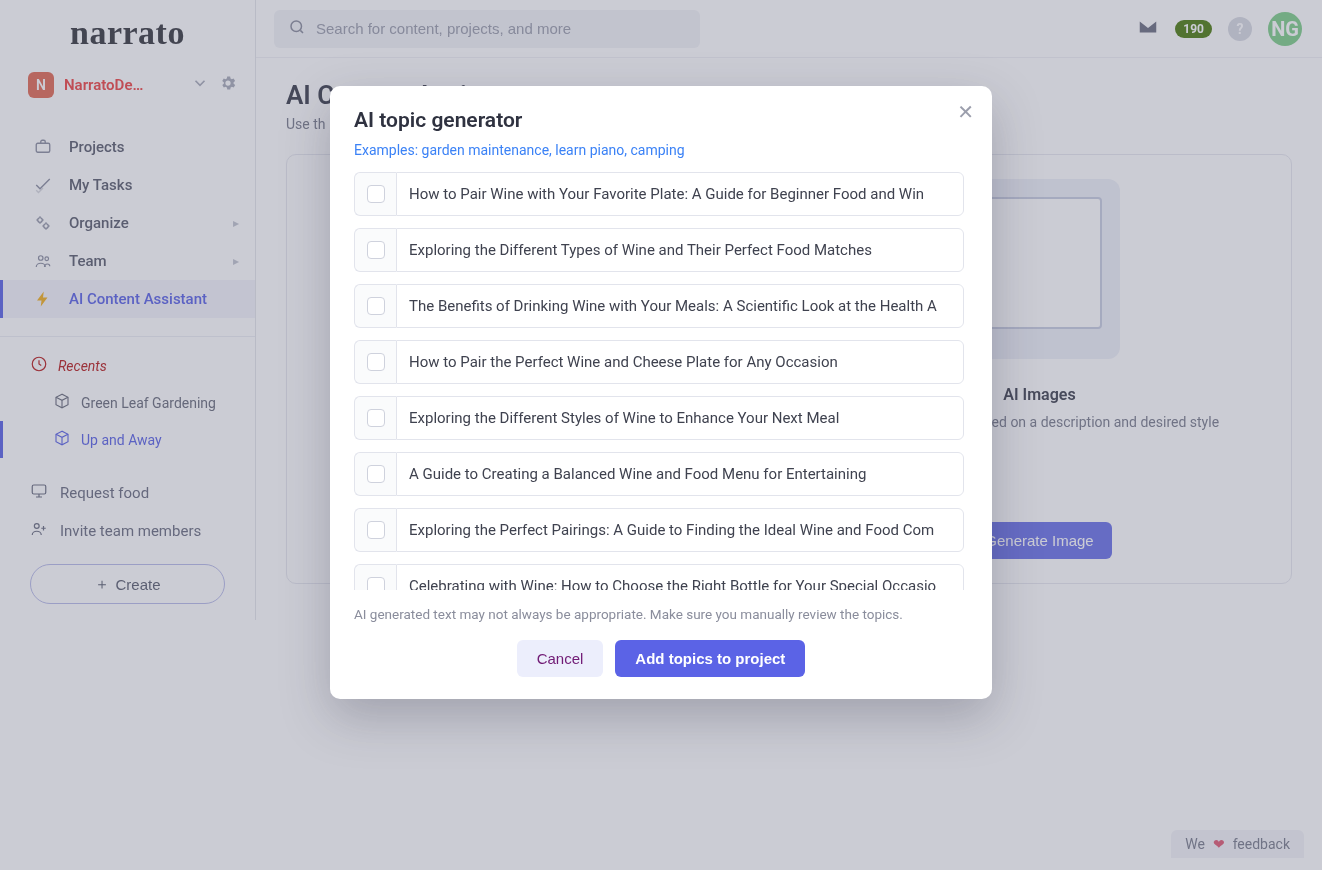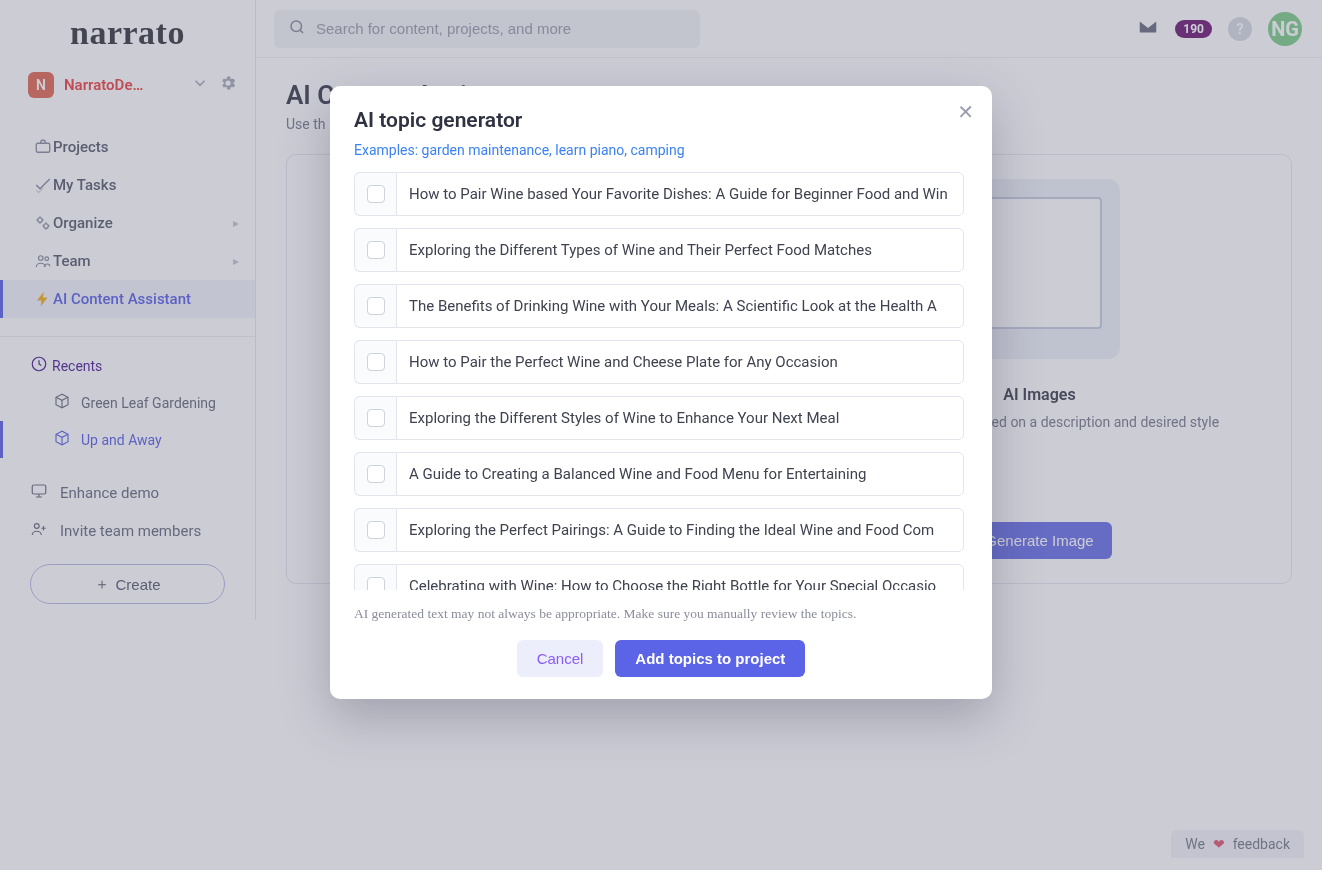--- a/index.html
+++ b/index.html
@@ -6,40 +6,40 @@
   html, body { width: 1322px; height: 870px; font-family: -apple-system, BlinkMacSystemFont, "Segoe UI", Roboto, Arial, sans-serif; overflow: hidden; background:#fff; }
   
   .app { display:flex; width:1322px; height:620px; background:#fff; }
   .sidebar { width:256px; border-right:1px solid #e5e6eb; display:flex; flex-direction:column; padding-top:8px; }
   .logo { font-family: "Brush Script MT","Segoe Script",cursive; font-size:34px; font-weight:700; color:#37383f; padding:6px 0 10px 0; text-align:center; letter-spacing:0.5px;}
   .workspace { display:flex; align-items:center; gap:10px; padding:10px 18px 12px 28px; }
   .ws-badge { width:26px; height:26px; background:#e26a54; color:#fff; font-weight:600; font-size:14px; border-radius:6px; display:flex; align-items:center; justify-content:center; }
   .ws-name { flex:1; color:#ef4444; font-size:15px; font-weight:600; white-space:nowrap; overflow:hidden; text-overflow:ellipsis; }
   .ws-chevron, .ws-gear { color:#a8abb8; }
   .nav { margin-top:18px; display:flex; flex-direction:column; }
-  .nav-item { display:flex; align-items:center; gap:0; padding:10px 16px 10px 30px; color:#5b5e6e; font-size:15px; font-weight:500; cursor:pointer; border-left:3px solid transparent; }
+  .nav-item { display:flex; align-items:center; gap:16px; padding:10px 16px 10px 30px; color:#5b5e6e; font-size:15px; font-weight:500; cursor:pointer; border-left:3px solid transparent; }
   .nav-item .ico { width:20px; display:flex; justify-content:center; color:#8b8ea0; }
   .nav-item.active { color:#5b63e6; background:#f3f3fb; border-left:3px solid #5b63e6; }
   .nav-item.active .ico { color:#f2b01e; }
   .nav-item .chev-r { margin-left:auto; color:#c2c4cf; font-size:12px; }
   .nav-divider { height:1px; background:#eceef3; margin:18px 0 10px 0; }
-  .recents-header { display:flex; align-items:center; gap:4px; color:#4c1d95; font-size:14px; padding:8px 0 8px 30px; }
+  .recents-header { display:flex; align-items:center; gap:10px; color:#b91c1c; font-size:14px; padding:8px 0 8px 30px;font-style:italic; }
   .recent-item { display:flex; align-items:center; gap:10px; padding:8px 0 8px 50px; color:#6a6d7c; font-size:14px; cursor:pointer; border-left:3px solid transparent; }
   .recent-item.active { color:#5b63e6; border-left:3px solid #5b63e6; }
   .sidebar-bottom { margin-top:auto; padding:8px 0 16px 0; display:flex; flex-direction:column; }
   .sb-link { display:flex; align-items:center; gap:12px; padding:8px 30px; color:#6b6e80; font-size:15px; cursor:pointer; }
   .create-btn { margin:14px 30px 0 30px; border:1px solid #b9bce9; color:#5a5e6f; background:#fff; border-radius:22px; height:40px; display:flex; align-items:center; justify-content:center; gap:6px; font-size:15px; font-weight:500; cursor:pointer; }
   
   .main { flex:1; display:flex; flex-direction:column; }
   .topbar { height:58px; display:flex; align-items:center; padding:0 20px 0 18px; gap:14px; border-bottom:1px solid #f0f1f5; }
   .search { flex:0 0 426px; height:38px; background:#f2f3f7; border-radius:6px; display:flex; align-items:center; padding:0 14px; gap:10px; color:#8a8d9c; }
   .search input { border:none; background:transparent; outline:none; width:100%; font-size:15px; color:#5b5e6e; }
   .search input::placeholder { color:#9b9eac; }
   .topbar-right { margin-left:auto; display:flex; align-items:center; gap:16px; }
-  .badge-count { background:#701a75; color:#fff; font-size:12px; font-weight:700; border-radius:11px; padding:2px 8px; }
+  .badge-count { background:#4d7c0f; color:#fff; font-size:12px; font-weight:700; border-radius:11px; padding:2px 8px; }
   .help-circle { width:24px; height:24px; border-radius:50%; background:#d8dae2; color:#fff; font-size:14px; font-weight:700; display:flex; align-items:center; justify-content:center; }
   .avatar { width:34px; height:34px; border-radius:50%; background:#7fcf8a; color:#fff; font-weight:700; font-size:20px; display:flex; align-items:center; justify-content:center; }
   .page { padding:22px 30px; }
   .page-title { font-size:26px; font-weight:600; color:#3c3f4c; }
   .page-sub { color:#7a7d8c; font-size:14px; margin-top:6px; }
   .cards { margin-top:22px; display:flex; gap:22px; }
   .card { flex:1; border:1px solid #e7e8ef; border-radius:10px; min-height:430px; display:flex; flex-direction:column; align-items:center; padding:24px 22px; }
   .card-illus { width:160px; height:180px; background:#eef0f8; border-radius:12px; margin-bottom:20px; position:relative; }
   .card-illus.img::after{
     content:""; position:absolute; inset:18px 18px 30px 18px; background:#fff; border:2px solid #c8cde0; border-radius:4px;
@@ -62,23 +62,23 @@
   .topic-list { margin-top:14px; height:418px; overflow-y:scroll; padding-right:4px; display:flex; flex-direction:column; gap:12px; }
   
   .topic-list::-webkit-scrollbar { width:14px; }
   .topic-list::-webkit-scrollbar-track { background:#f1f2f6; border-radius:0; }
   .topic-list::-webkit-scrollbar-thumb { background:#c6c9d4; border-radius:0; }
   .topic-list::-webkit-scrollbar-button:single-button { height:14px; background:#f1f2f6; display:block; }
   .topic-row { display:flex; align-items:stretch; gap:0; }
   .topic-check { width:42px; border:1px solid #e2e4ec; border-right:none; border-radius:6px 0 0 6px; display:flex; align-items:center; justify-content:center; background:#fafbfc; }
   .checkbox { width:18px; height:18px; border:1.5px solid #cfd2dd; border-radius:4px; background:#fff; cursor:pointer; }
   .topic-text { flex:1; border:1px solid #e2e4ec; border-radius:0 6px 6px 0; padding:12px 12px; font-size:15px; color:#3f424f; white-space:nowrap; overflow:hidden; text-overflow:clip; }
-  .modal-note { margin-top:16px; color:#8a8d9c; font-size:13.5px;font-family:Liberation Serif, serif; }
+  .modal-note { margin-top:16px; color:#8a8d9c; font-size:13.5px; }
   .modal-actions { margin-top:18px; display:flex; gap:12px; justify-content:center; }
-  .btn-cancel { background:#eceefc; color:#8b5cf6; border:none; border-radius:6px; padding:4px 20px; font-size:15px; font-weight:500; cursor:pointer; }
+  .btn-cancel { background:#eceefc; color:#701a75; border:none; border-radius:6px; padding:4px 20px; font-size:15px; font-weight:500; cursor:pointer; }
   .btn-primary { background:#5b63e6; color:#fff; border:none; border-radius:6px; padding:10px 20px; font-size:15px; font-weight:600; cursor:pointer; }
   
   svg.i { width:18px; height:18px; }
 </style>
 </head>
 <body>
 
 <div class="app">
 
   <aside class="sidebar">
@@ -181,21 +181,21 @@
     </div>
 
     <div class="sidebar-bottom">
       <div class="sb-link">
         <span>
           <svg class="i" viewBox="0 0 24 24" fill="none" stroke="currentColor" stroke-width="1.6">
               <rect x="3" y="4" width="18" height="12" rx="2"></rect>
               <path d="M8 20h8M12 16v4"></path>
             </svg>
         </span>
-        <span>Enhance demo</span>
+        <span>Request food</span>
       </div>
       <div class="sb-link">
         <span>
           <svg class="i" viewBox="0 0 24 24" fill="none" stroke="currentColor" stroke-width="1.6">
               <circle cx="9" cy="8" r="3.2"></circle>
               <path d="M3 20c0-3 3-5 6-5s6 2 6 5"></path>
               <path d="M18 8v6M15 11h6"></path>
             </svg>
         </span>
         <span>Invite team members</span>
@@ -279,21 +279,21 @@
     <button class="modal-close">✕</button>
     <h2 class="modal-title">AI topic generator</h2>
 
     <div class="examples">Examples: garden maintenance, learn piano, camping</div>
 
     <div class="topic-list">
       <div class="topic-row">
         <div class="topic-check">
             <div class="checkbox"></div>
           </div>
-        <div class="topic-text">How to Pair Wine based Your Favorite Dishes: A Guide for Beginner Food and Win</div>
+        <div class="topic-text">How to Pair Wine with Your Favorite Plate: A Guide for Beginner Food and Win</div>
       </div>
       <div class="topic-row">
         <div class="topic-check">
             <div class="checkbox"></div>
           </div>
         <div class="topic-text">Exploring the Different Types of Wine and Their Perfect Food Matches</div>
       </div>
       <div class="topic-row">
         <div class="topic-check">
             <div class="checkbox"></div>

